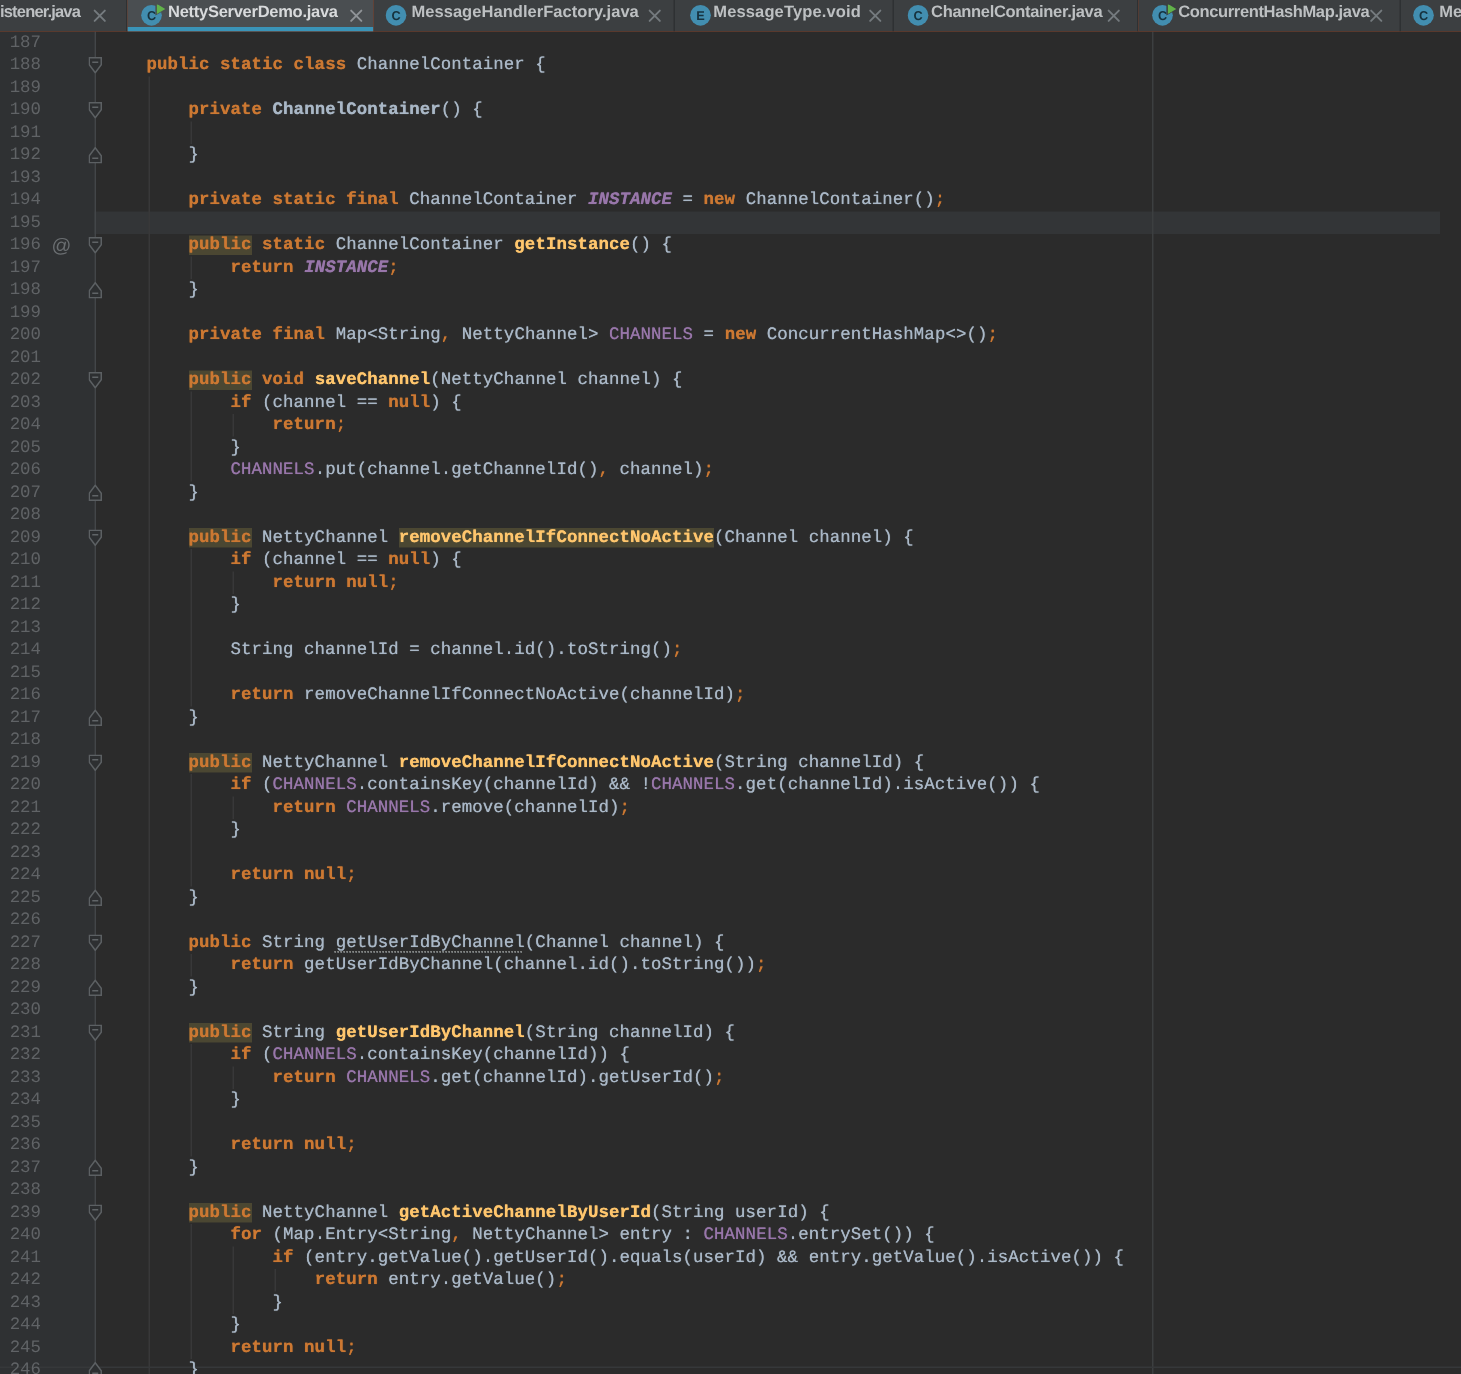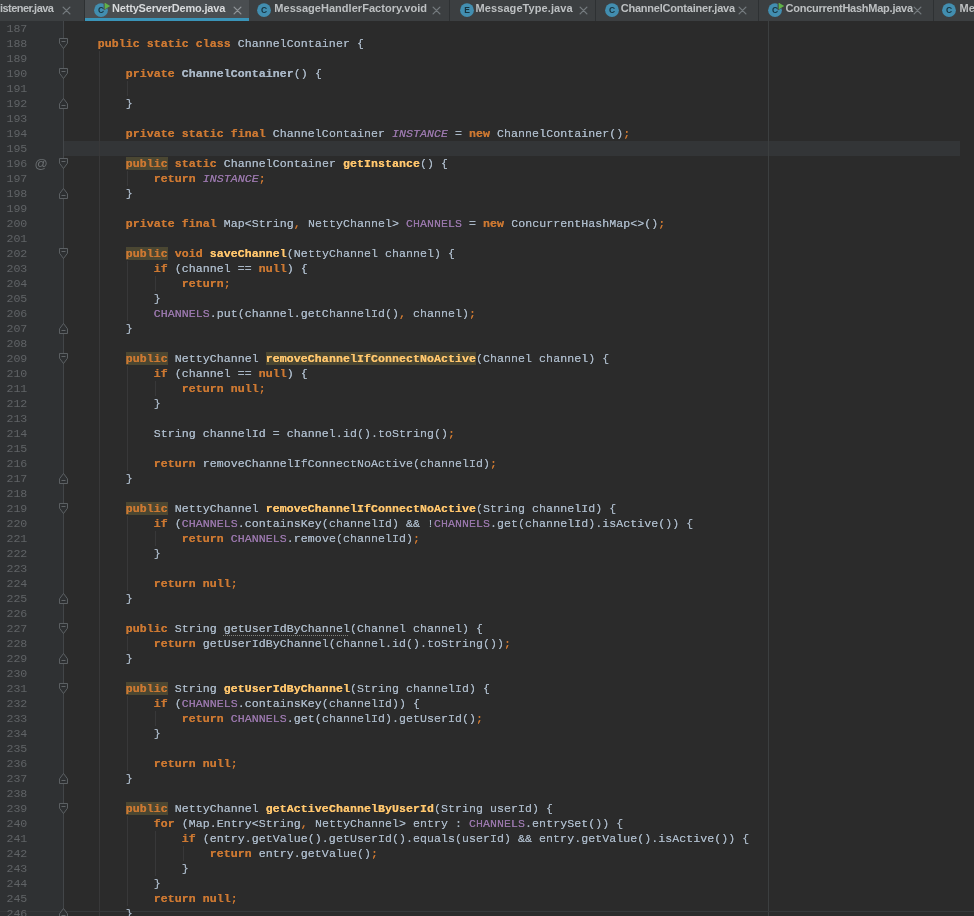--- a/index.html
+++ b/index.html
@@ -24,21 +24,21 @@
 
 #nums, #code { position:absolute; top:21px; font-family:"Liberation Mono", monospace;
   font-size:11.6px; line-height:15px; white-space:pre; }
 #nums { left:0; width:27.3px; text-align:right; color:#606366; }
 #code { left:63px; padding-left:6.6px; color:#a9b7c6; text-shadow:0 0 0.5px currentColor; letter-spacing:0.05px; }
 #code div { height:15px; }
 .k { color:#cc7832; font-weight:bold; }
 .p { color:#cc7832; }
 .m { color:#ffc66d; font-weight:bold; }
 .f { color:#9876aa; }
-.fi { color:#9876aa; font-weight:normal; font-style:italic; }
+.fi { color:#9876aa; font-weight:bold; font-style:italic; }
 .d { color:#a9b7c6; font-weight:bold; }
 .hl { background:#4b4732; }
 .u { text-decoration:underline dotted 1px #82837f; text-underline-offset:2.5px; }
 .at { position:absolute; left:34px; width:14px; text-align:center; color:#6a6e71;
   font-family:"Liberation Sans", sans-serif; font-size:13px; line-height:15.5px; }
 .fold { position:absolute; left:59px; width:9px; height:11px; }
 </style></head>
 <body>
 <div id="caretrow"></div>
 <div id="gutter"></div>
@@ -209,32 +209,32 @@
       <svg class="tx" style="left:148.0px" viewBox="0 0 9 9">
         <path d="M1.1,1.1 L7.9,7.9 M7.9,1.1 L1.1,7.9" stroke="#8f9397" stroke-width="1.3" stroke-linecap="round"></path>
       </svg>
       <div class="ul"></div>
     </div>
     <div class="tab" style="left:249.0px;width:201.0px">
       <svg class="ticon" style="left:8.0px" viewBox="0 0 17 15">
         <circle cx="7" cy="7.2" r="6.9" fill="#428eb0"></circle>
         <text x="7" y="10.4" font-family="Liberation Sans" font-size="8.5" font-weight="bold" fill="#16323e" text-anchor="middle">C</text>
       </svg>
-      <div class="lbl" style="left:25.3px;letter-spacing:0.03px">MessageHandlerFactory.void</div>
+      <div class="lbl" style="left:25.3px;letter-spacing:0.03px">MessageHandlerFactory.java</div>
       <svg class="tx" style="left:182.8px" viewBox="0 0 9 9">
         <path d="M1.1,1.1 L7.9,7.9 M7.9,1.1 L1.1,7.9" stroke="#747a7e" stroke-width="1.3" stroke-linecap="round"></path>
       </svg>
       <div class="sep"></div>
     </div>
     <div class="tab" style="left:450.0px;width:145.5px">
       <svg class="ticon" style="left:9.5px" viewBox="0 0 17 15">
         <circle cx="7" cy="7.2" r="6.9" fill="#428eb0"></circle>
         <text x="7" y="10.4" font-family="Liberation Sans" font-size="8.5" font-weight="bold" fill="#16323e" text-anchor="middle">E</text>
       </svg>
-      <div class="lbl" style="left:25.5px;letter-spacing:0.09px">MessageType.java</div>
+      <div class="lbl" style="left:25.5px;letter-spacing:0.09px">MessageType.void</div>
       <svg class="tx" style="left:128.7px" viewBox="0 0 9 9">
         <path d="M1.1,1.1 L7.9,7.9 M7.9,1.1 L1.1,7.9" stroke="#747a7e" stroke-width="1.3" stroke-linecap="round"></path>
       </svg>
       <div class="sep"></div>
     </div>
     <div class="tab" style="left:595.5px;width:163.5px">
       <svg class="ticon" style="left:9.0px" viewBox="0 0 17 15">
         <circle cx="7" cy="7.2" r="6.9" fill="#428eb0"></circle>
         <text x="7" y="10.4" font-family="Liberation Sans" font-size="8.5" font-weight="bold" fill="#16323e" text-anchor="middle">C</text>
       </svg>

